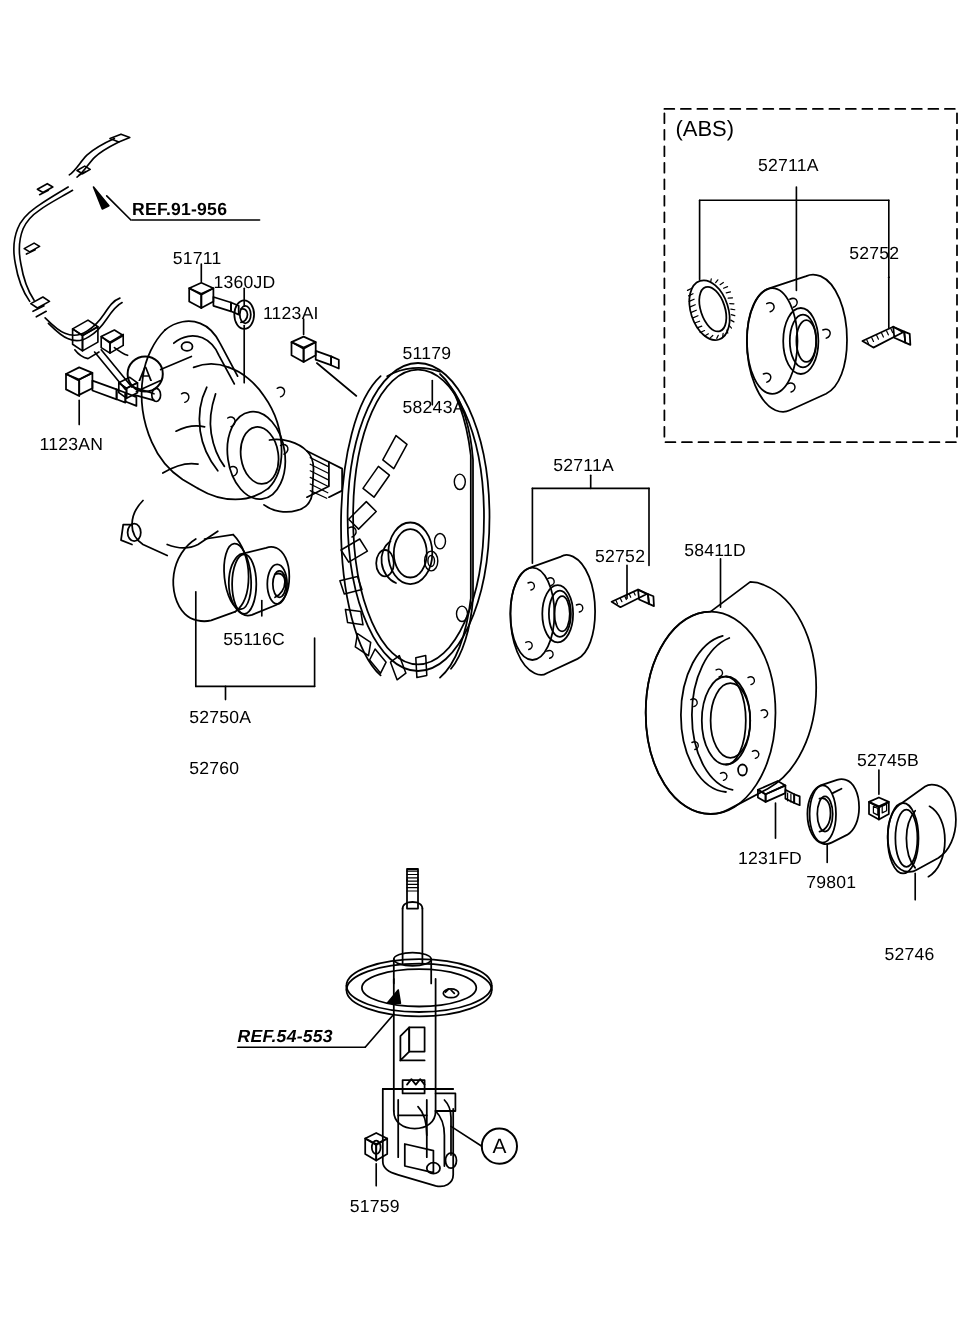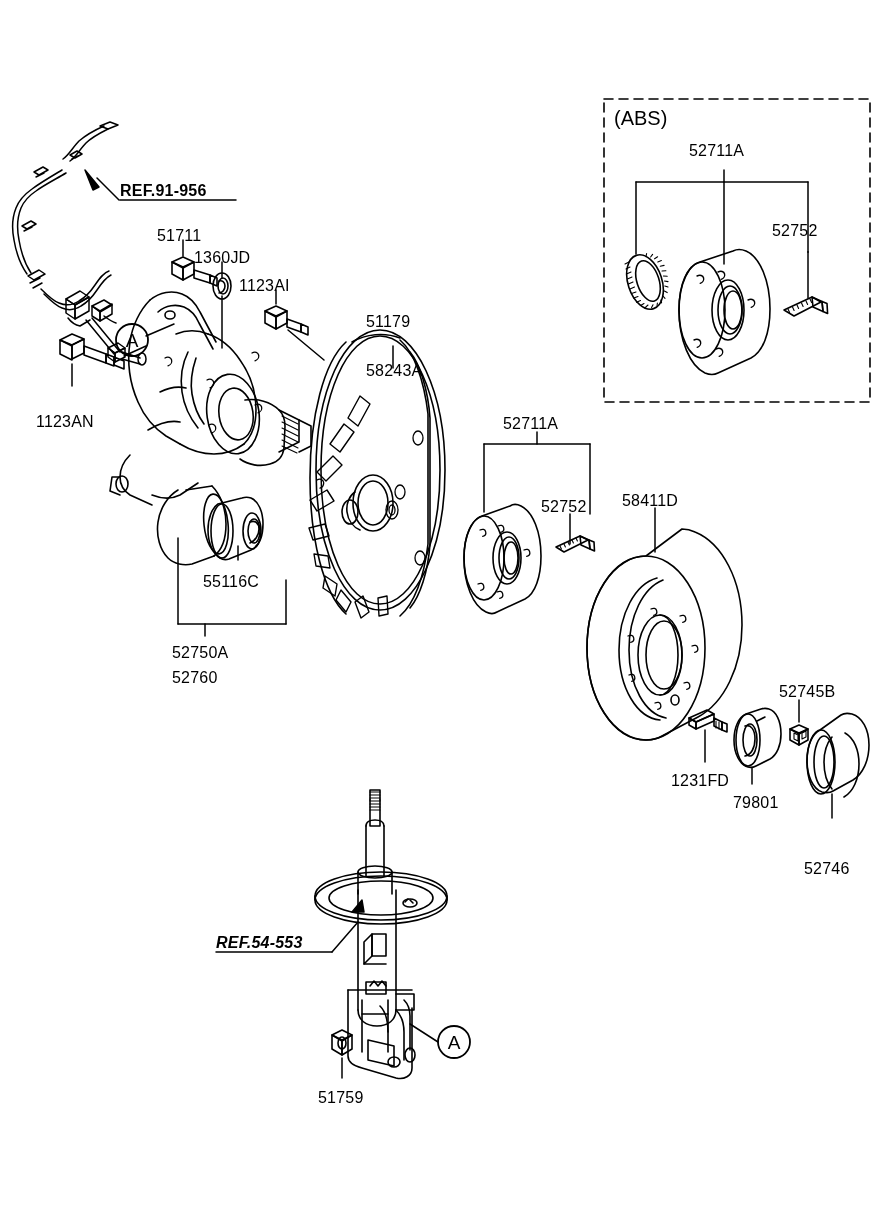--- a/index.html
+++ b/index.html
@@ -498,31 +498,31 @@
 
   <div class="circle-a" style="left:122px; top:330px; width:20px;">A</div>
   <div class="circle-a" style="left:444px; top:1032px; width:20px;">A</div>
 
   <div class="lbl" style="left:157px; top:224px;">51711</div>
 
   <div class="lbl" style="left:194px; top:246px;">1360JD</div>
 
   <div class="lbl" style="left:239px; top:274px;">1123AI</div>
 
-  <div class="lbl" style="left:36px; top:410px;">1123AN</div>
+  <div class="lbl" style="left:36px; top:393px;">1123AN</div>
 
   <div class="lbl" style="left:366px; top:310px;">51179</div>
 
   <div class="lbl" style="left:366px; top:335px;margin-top:24px;">58243A</div>
 
   <div class="lbl" style="left:203px; top:570px;">55116C</div>
 
   <div class="lbl" style="left:172px; top:641px;">52750A</div>
 
-  <div class="lbl" style="left:172px; top:666px;">52760</div>
+  <div class="lbl" style="left:172px; top:688px;">52760</div>
 
   <div class="lbl" style="left:503px; top:412px;">52711A</div>
 
   <div class="lbl" style="left:541px; top:495px;">52752</div>
 
   <div class="lbl" style="left:622px; top:489px;">58411D</div>
 
   <div class="lbl" style="left:671px; top:769px;">1231FD</div>
 
   <div class="lbl" style="left:733px; top:791px;">79801</div>

